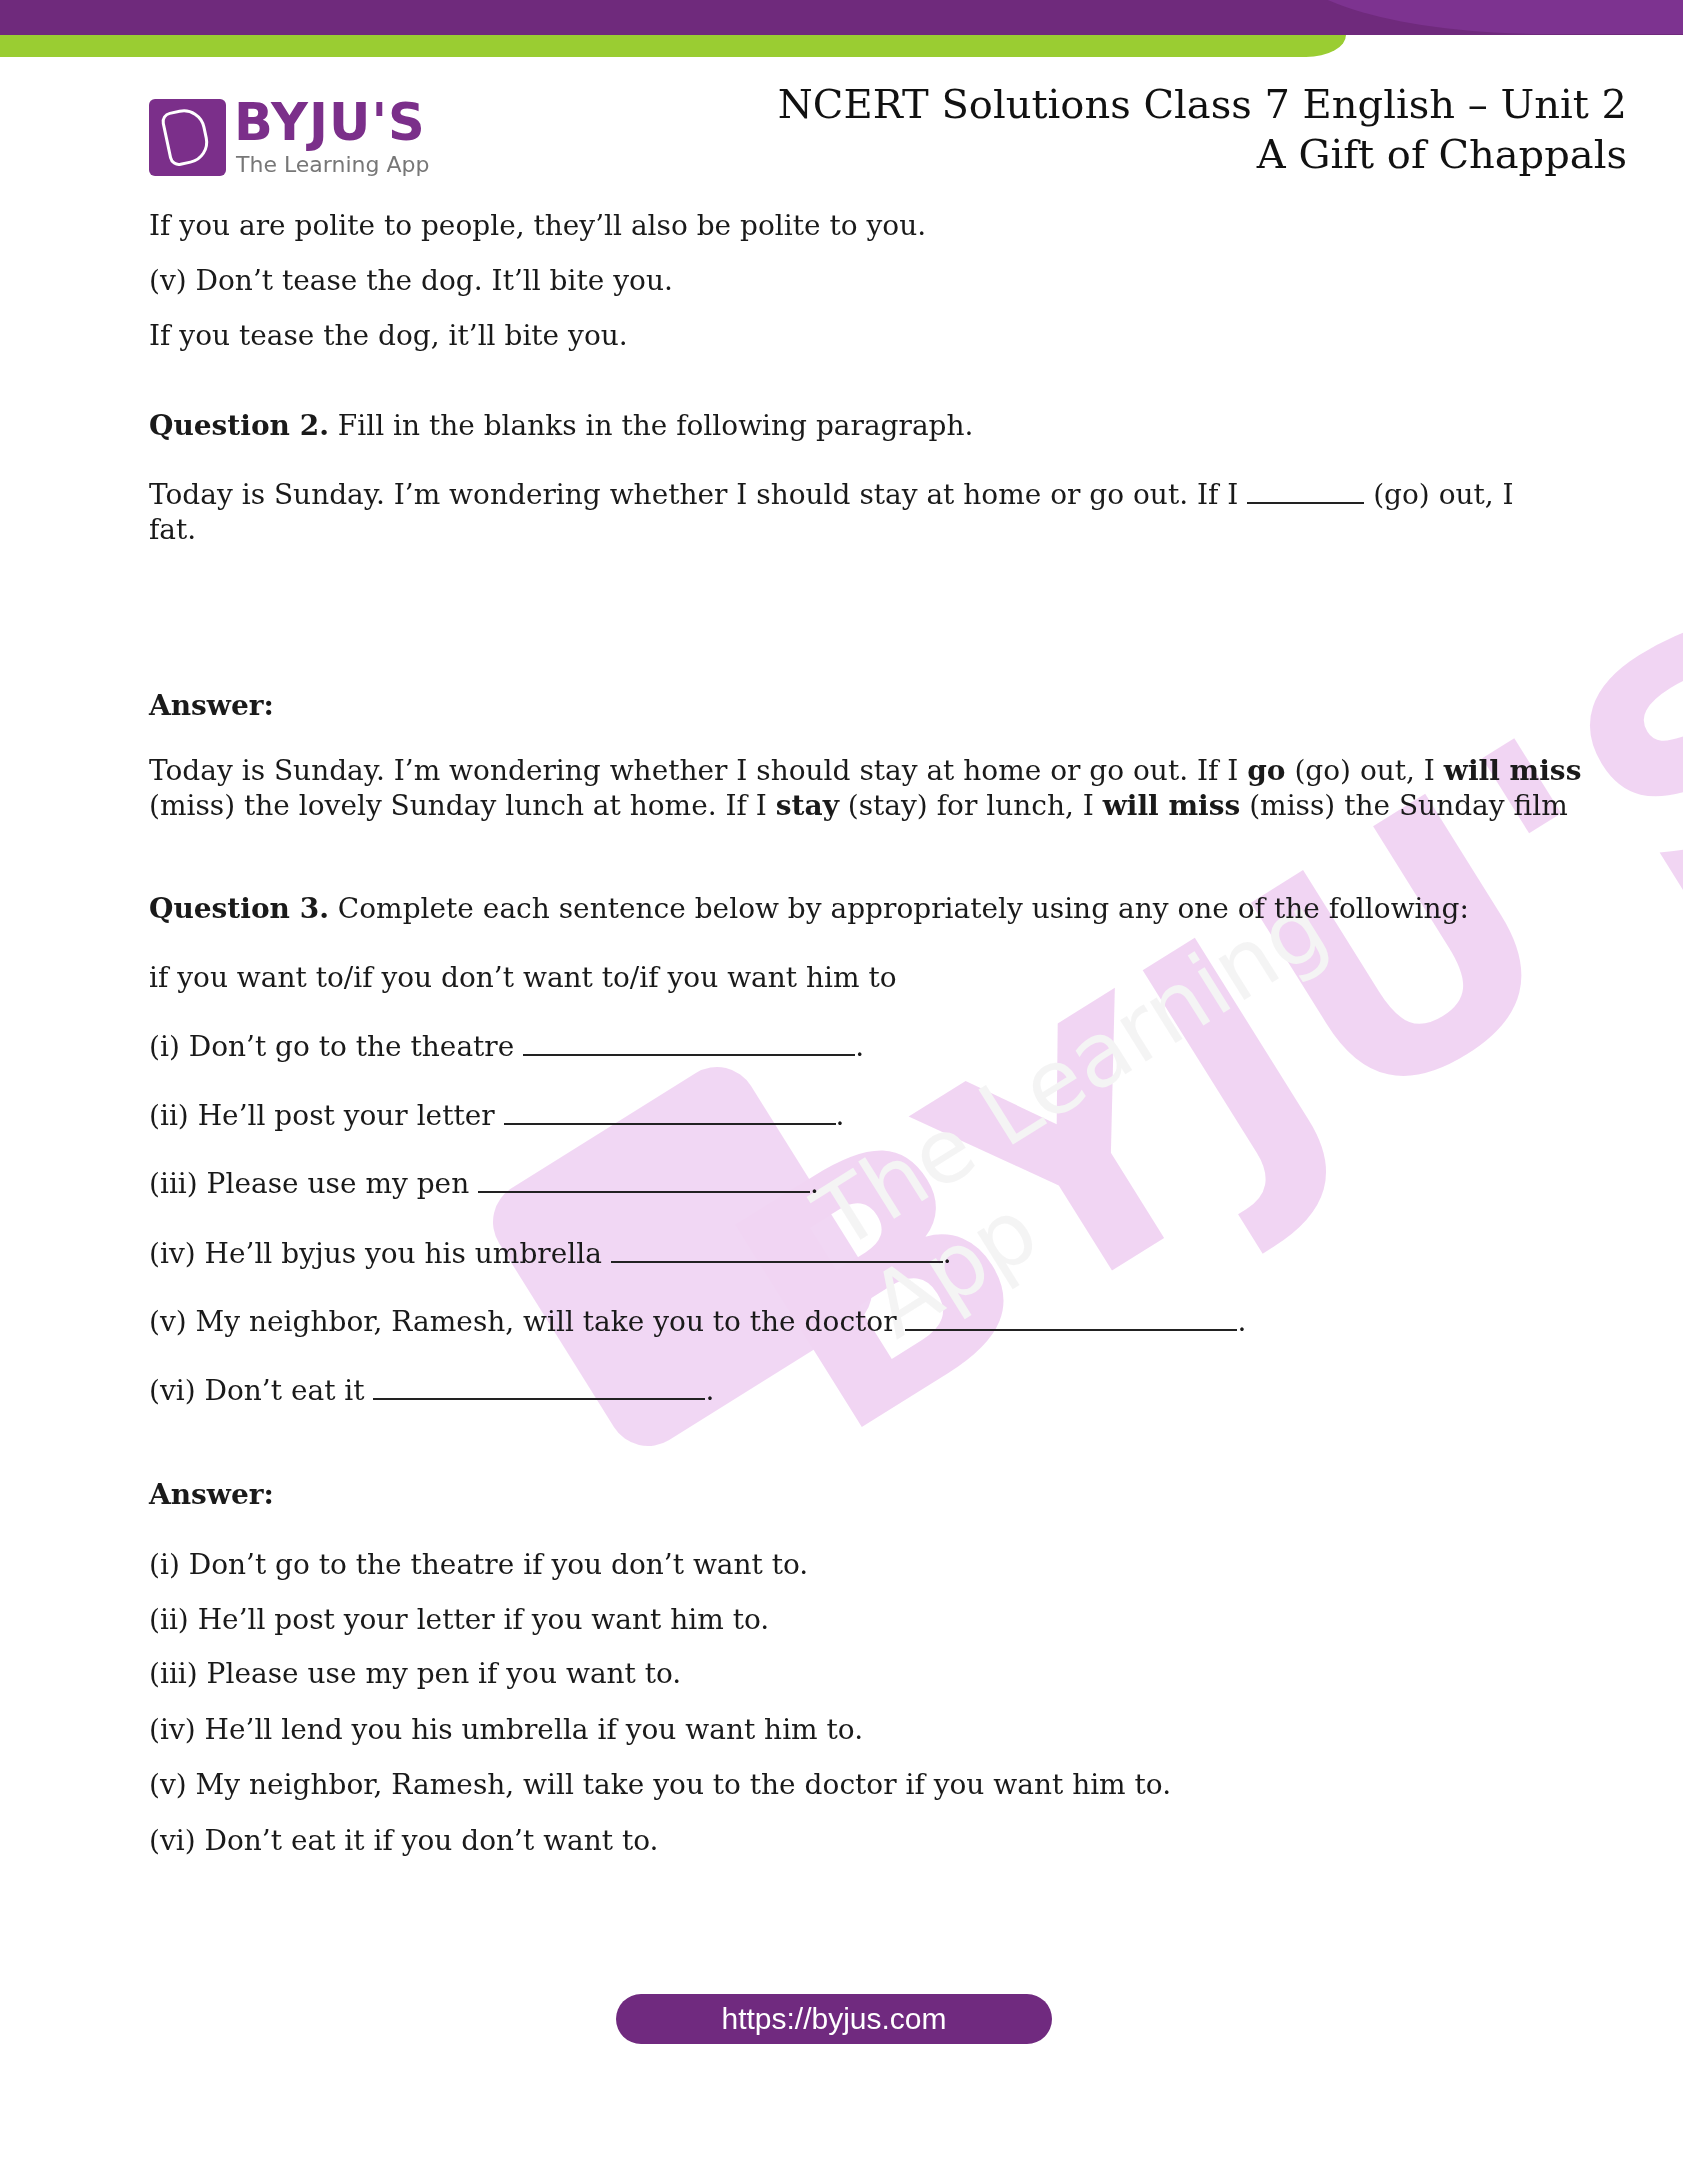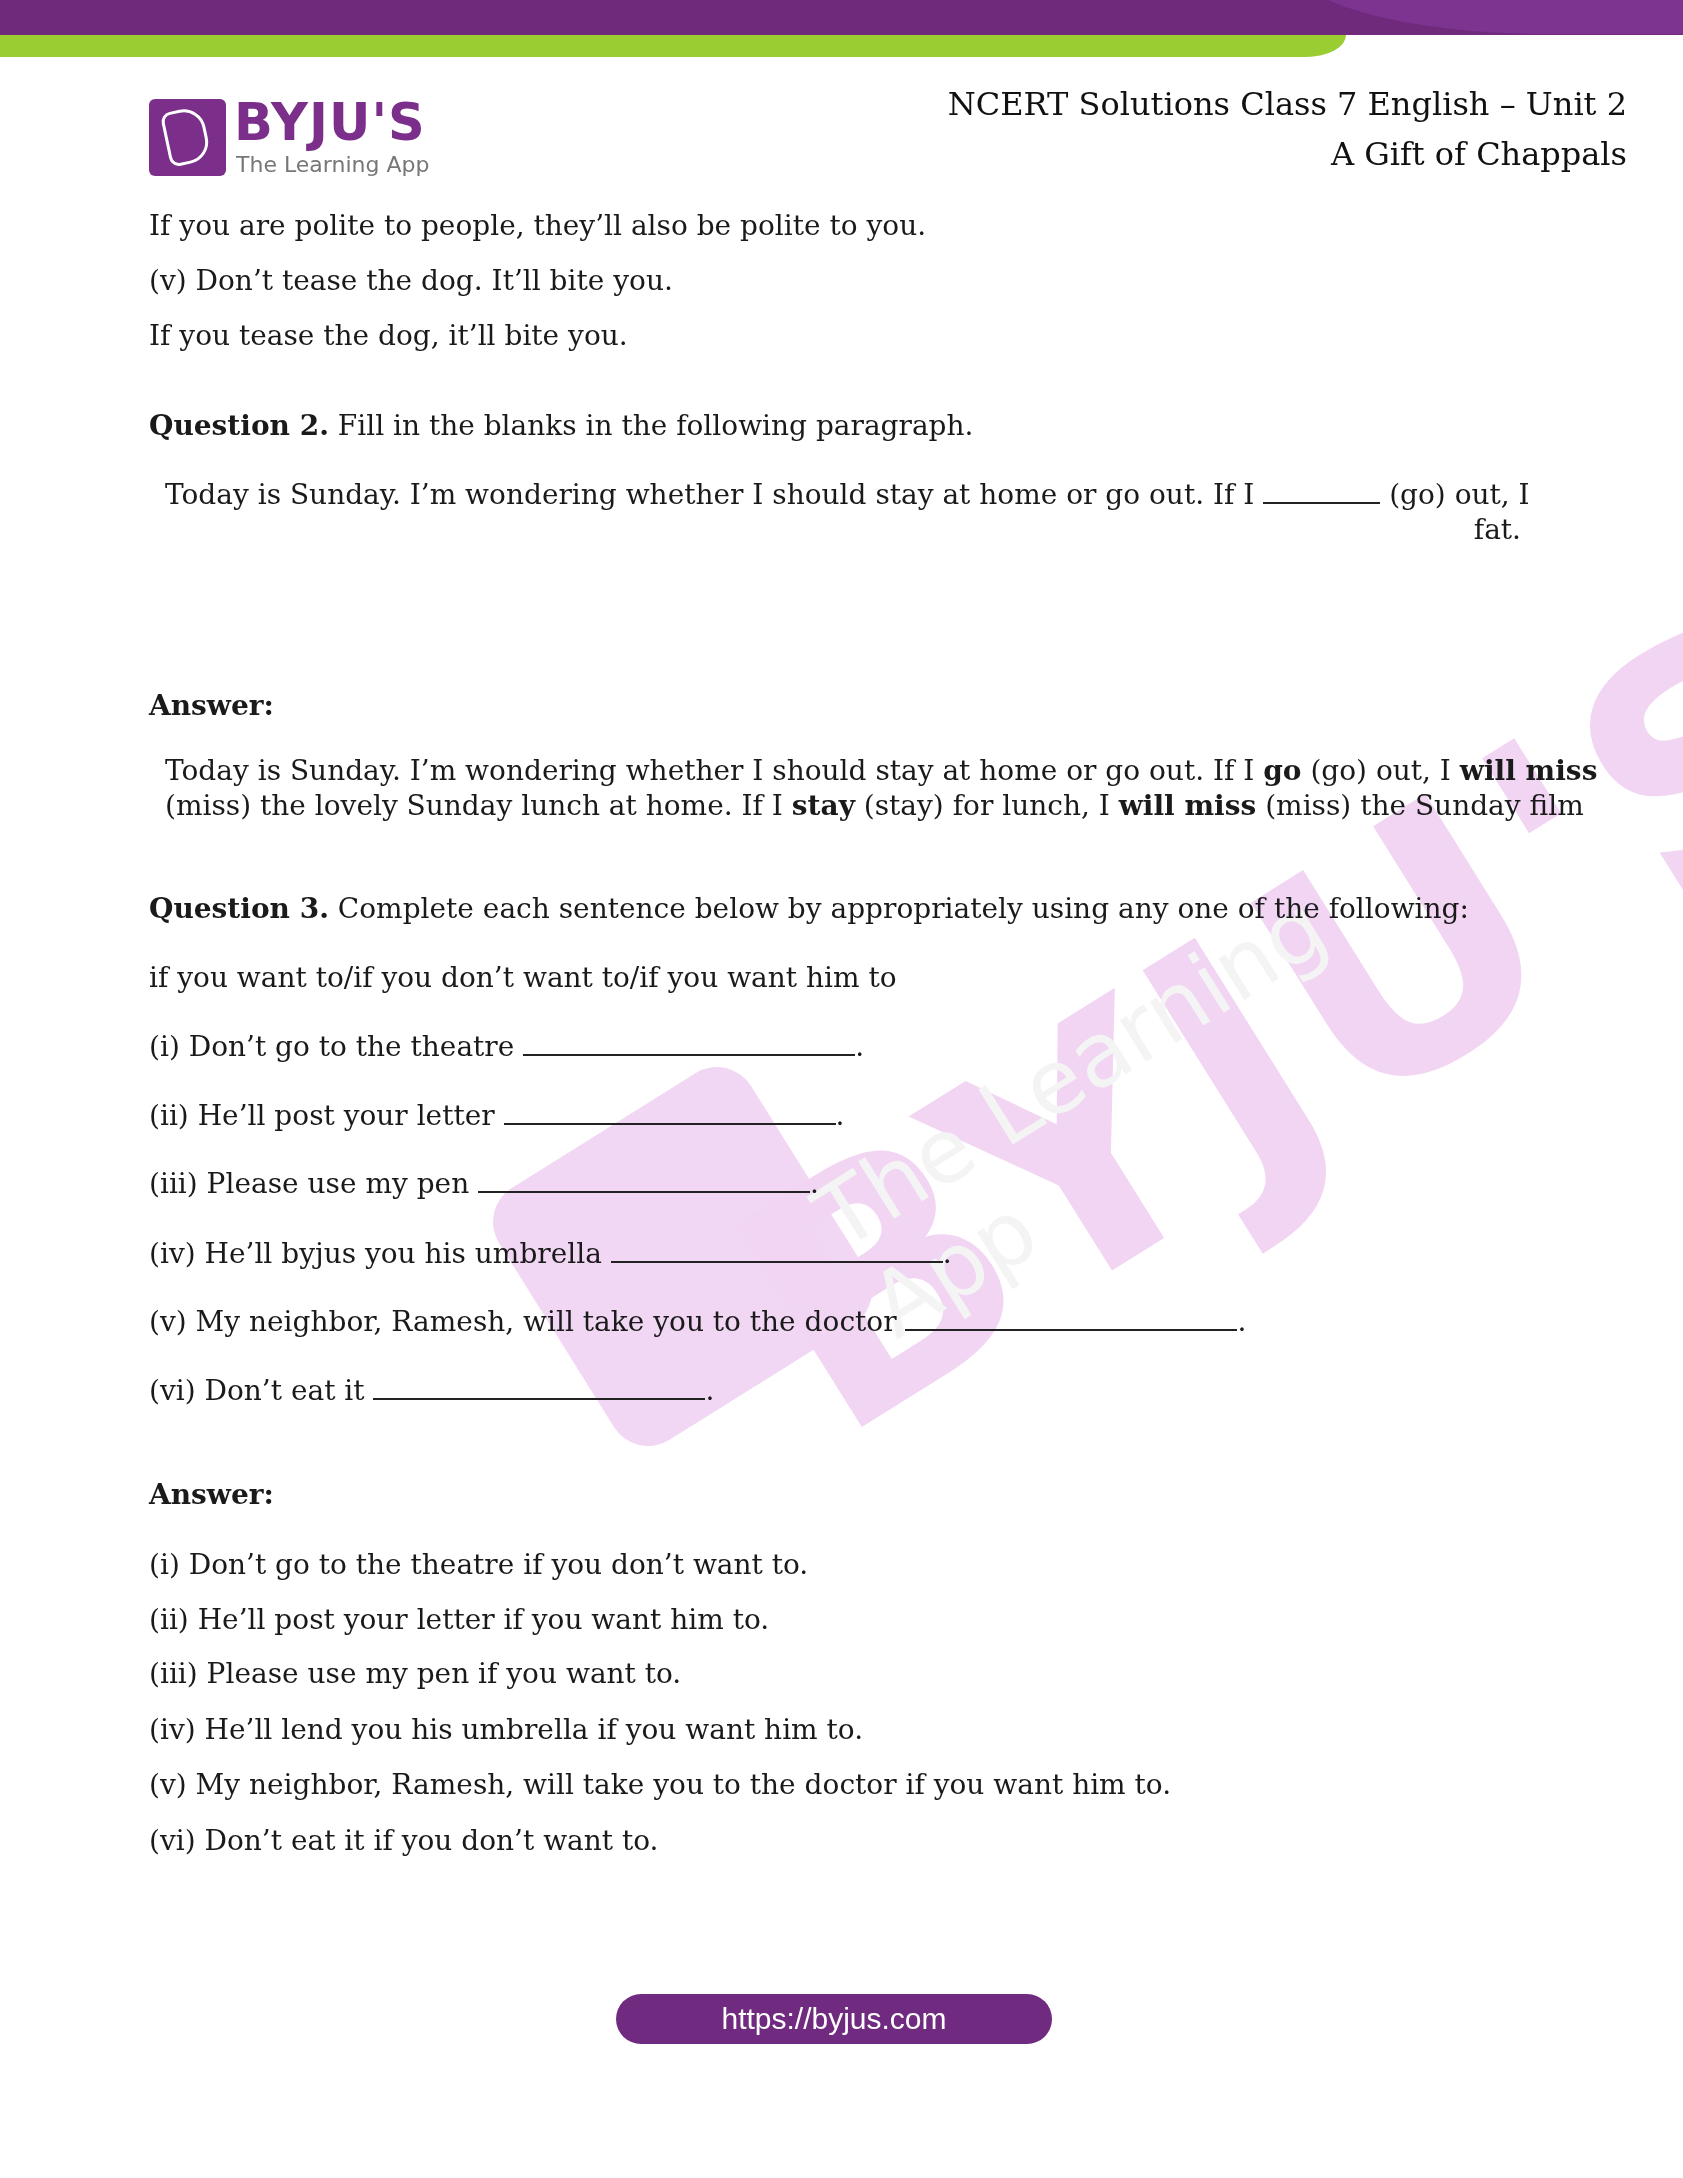--- a/index.html
+++ b/index.html
@@ -12,25 +12,25 @@
     .topbar .purple { position: absolute; left: 0; top: 0; width: 1683px; height: 35px; background: #6f2a7c; }
     .topbar .green { position: absolute; left: 0; top: 35px; width: 1346px; height: 22px; background: #9acd32; border-bottom-right-radius: 40px 22px; }
     .topbar .curve { position: absolute; left: 1287px; top: -40px; width: 515px; height: 74px; background: #7d3390; border-bottom-left-radius: 257px 74px; }
 
     .logo { position: absolute; left: 149px; top: 99px; width: 287px; height: 81px; }
     .logo .mark { position: absolute; left: 0; top: 0; width: 77px; height: 77px; background: #7b2f8a; border-radius: 6px; }
     .logo .mark .b { position: absolute; left: 16px; top: 10px; width: 42px; height: 55px; border: 3px solid #fff; border-radius: 10px 22px 22px 10px; transform: rotate(-12deg); box-sizing: border-box; }
     .logo .brand { position: absolute; left: 85px; top: -6px; font-family: "DejaVu Sans", "Liberation Sans", sans-serif; font-weight: bold; font-size: 51px; color: #7b2f8a; letter-spacing: 1px; }
     .logo .tagline { position: absolute; left: 87px; top: 53px; font-family: "DejaVu Sans", "Liberation Sans", sans-serif; font-size: 22px; color: #777; }
 
-    .doc-title { position: absolute; right: 56px; top: 79px; text-align: right; font-family: "DejaVu Serif", "Liberation Serif", serif; font-size: 32px; line-height: 50px; color: #111; }
+    .doc-title { position: absolute; right: 56px; top: 79px; text-align: right; font-family: "DejaVu Serif", "Liberation Serif", serif; font-size: 40px; line-height: 50px; color: #111; }
 
     .content { position: absolute; left: 149px; top: 208px; width: 1386px; font-size: 28px; line-height: 35px; }
     .p { position: absolute; left: 0; white-space: nowrap; }
-    .para { position: absolute; left: 16px; width: 1356px; text-align: right; }
+    .para { position: absolute; left: 0; width: 1356px; }
     b { font-weight: bold; }
     .blank { display: inline-block; border-bottom: 2px solid #222; height: 1px; vertical-align: baseline; }
 
     .watermark { position: absolute; left: 475px; top: 653px; width: 990px; height: 842px; pointer-events: none; opacity: 0.55; }
     .wm-mark { position: absolute; left: 59px; top: 455px; width: 297px; height: 297px; background: #e7b7ec; border-radius: 40px; transform: rotate(-32deg); }
     .wm-text { position: absolute; left: 208px; top: 178px; font-family: "DejaVu Sans", "Liberation Sans", sans-serif; font-weight: bold; font-size: 327px; color: #e6b3ea; transform: rotate(-32deg); letter-spacing: 6px; }
     .wm-sub { position: absolute; left: 327px; top: 337px; font-family: "DejaVu Sans", "Liberation Sans", sans-serif; font-size: 89px; color: #ececec; transform: rotate(-32deg); }
 
     .footer-pill { position: absolute; left: 616px; top: 1994px; width: 436px; height: 50px; background: #702a7f; border-radius: 25px; color: #fff; text-align: center; line-height: 50px; font-family: "Liberation Sans", "DejaVu Sans", sans-serif; font-size: 30px; }
   </style>

